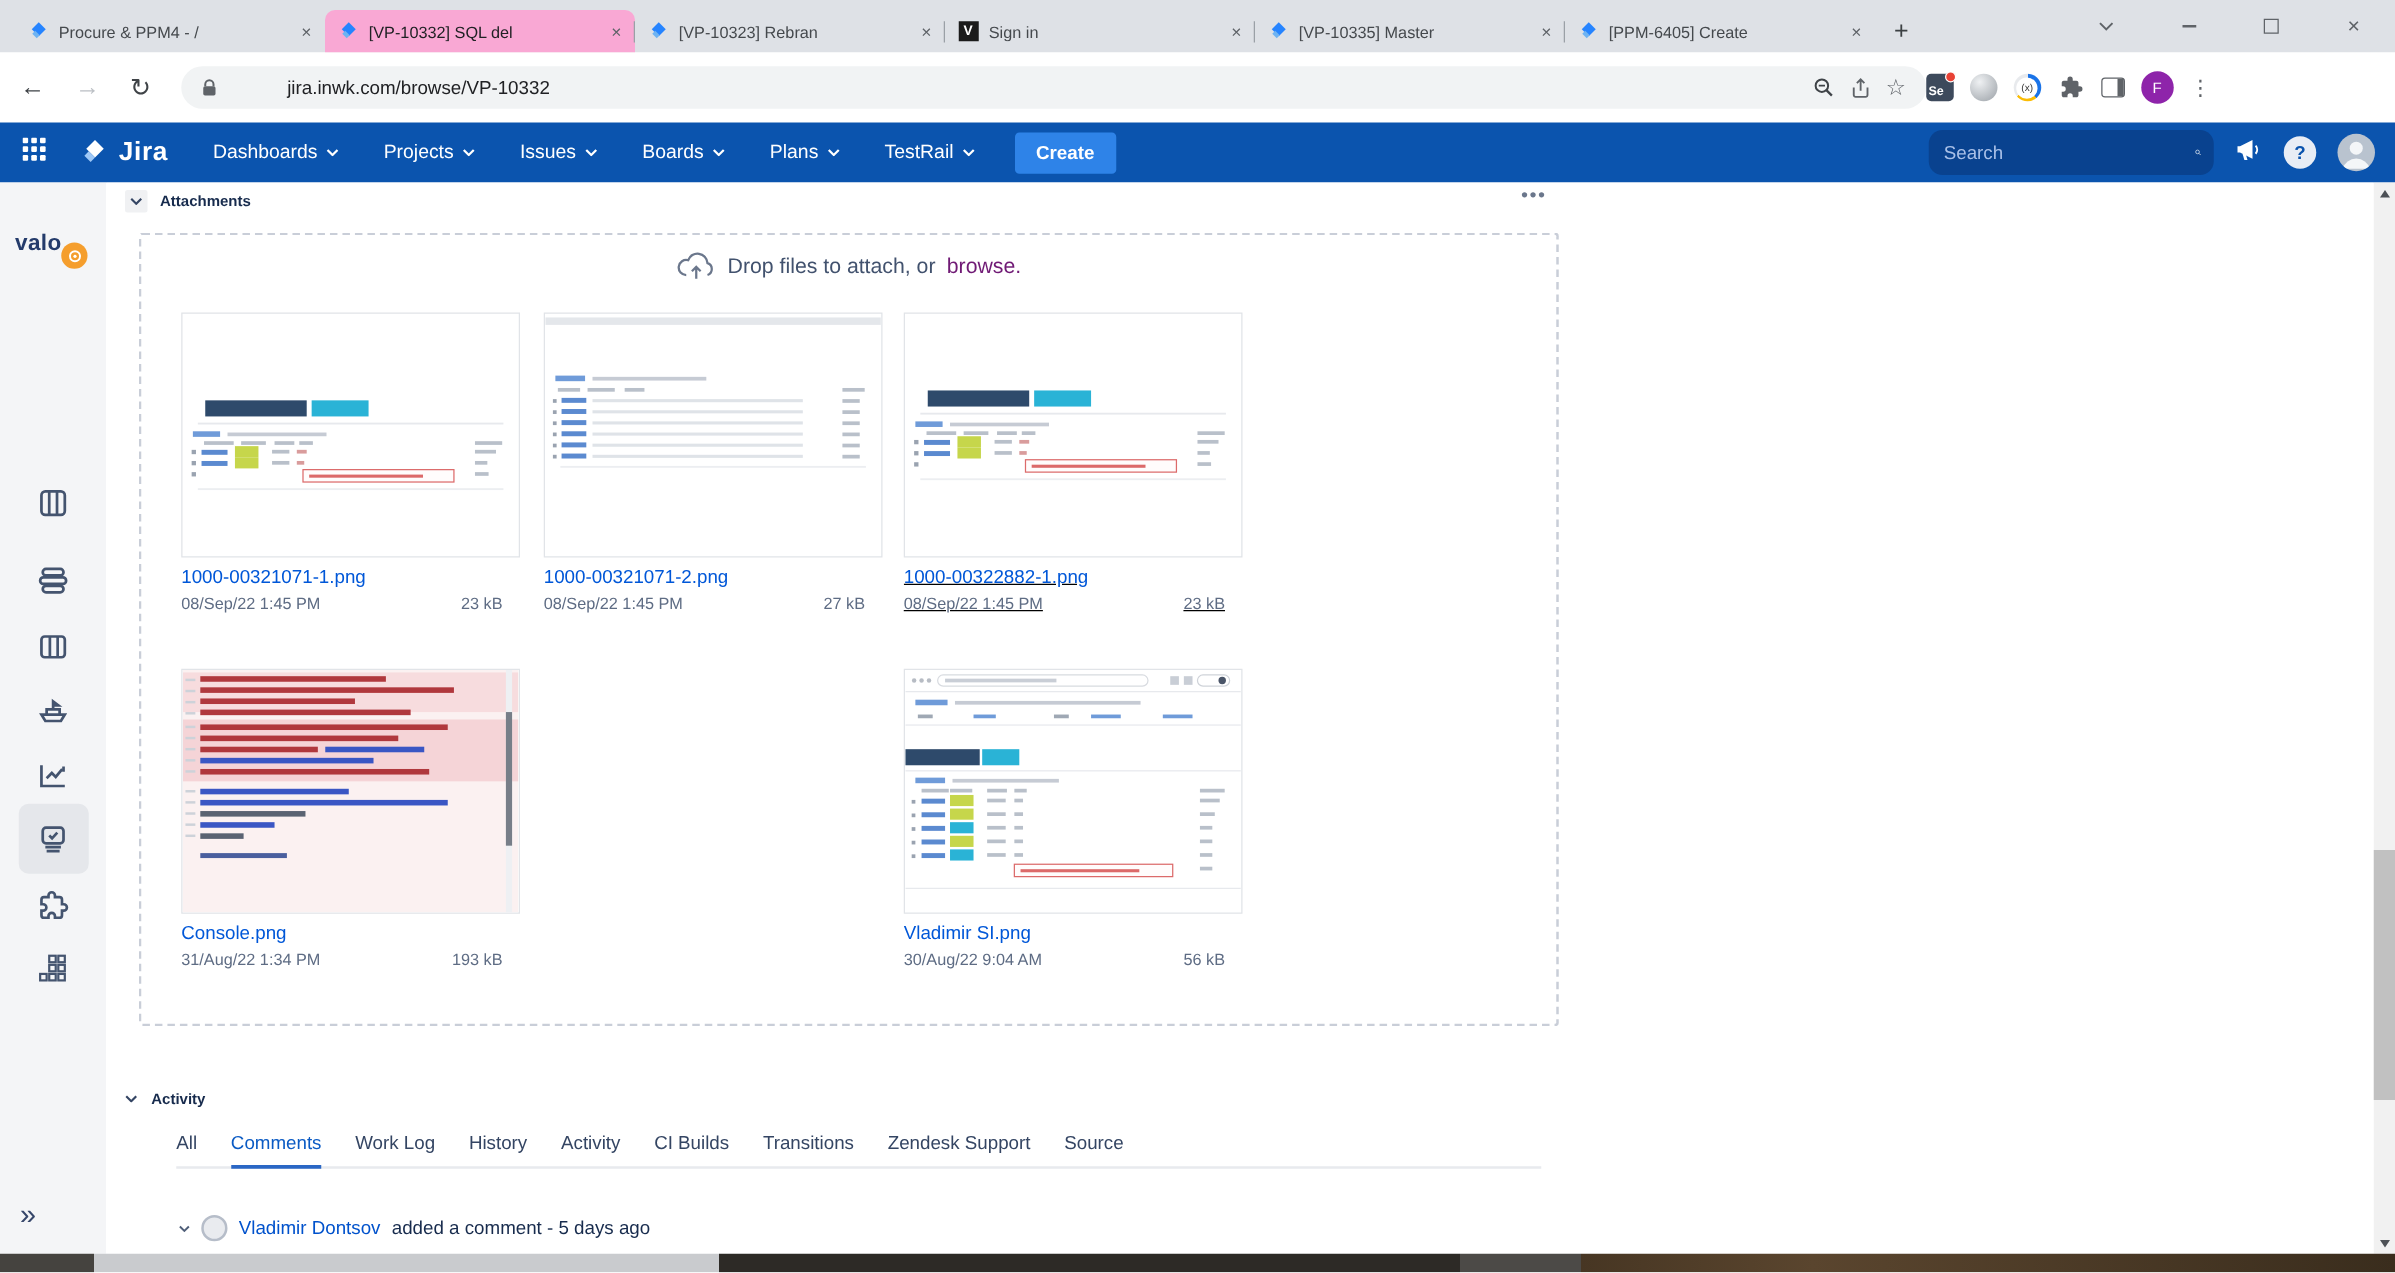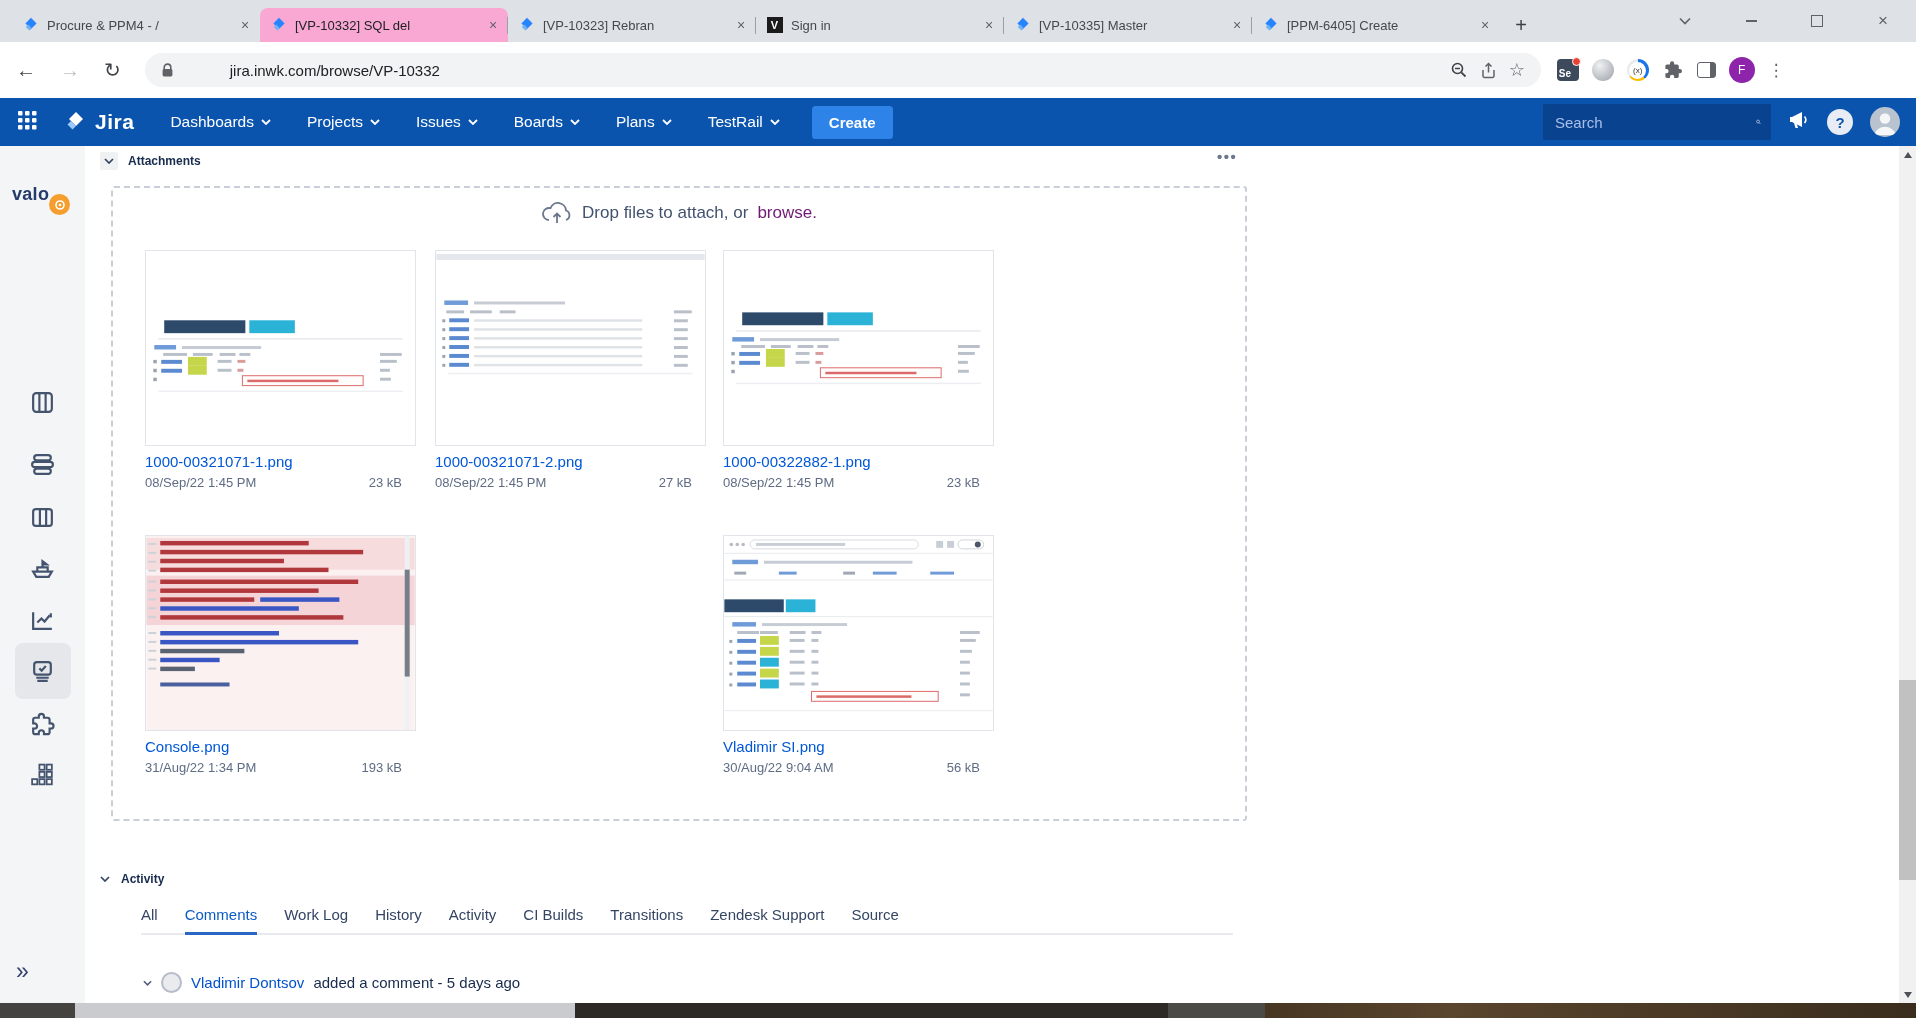--- a/index.html
+++ b/index.html
@@ -23,40 +23,40 @@
 
   
   #toolbar{position:absolute;left:0;top:42px;width:100%;height:56px;background:#fff;display:flex;align-items:center;box-sizing:border-box;padding-left:16px;}
   .navbtn{font-size:20px;color:#3f4347;margin-right:24px;}
   .navbtn.disabled{color:#bdc1c6;}
   #omnibox{width:1396px;height:34px;border-radius:17px;background:#f1f3f4;display:flex;align-items:center;padding:0 16px;box-sizing:border-box;gap:12px;}
   #urltext{font-size:15px;color:#202124;flex:none;padding-left:44px;}
   #omnispacer{flex:1;}
   .omniicon{flex:none;display:flex;align-items:center;}
   .star{font-size:18px;color:#5f6368;}
-  #extrow{display:flex;align-items:center;gap:13px;margin-left:16px;}
+  #extrow{display:flex;align-items:center;gap:13px;}
   .sebadge{width:22px;height:22px;border-radius:4px;background:#3d4a5c;color:#fff;font-size:10px;font-weight:bold;display:flex;align-items:flex-end;justify-content:flex-start;padding:2px;box-sizing:border-box;position:relative;}
   .sebadge::after{content:'';position:absolute;right:-2px;top:-2px;width:7px;height:7px;border-radius:50%;background:#e94235;border:1px solid #fff;}
   .sphere{width:22px;height:22px;border-radius:50%;background:radial-gradient(circle at 35% 30%,#eff1f3,#9aa0a6);}
   .xcirc{width:22px;height:22px;border-radius:50%;background:conic-gradient(#1a73e8 0 140deg,#fbbc04 140deg 230deg,#e8eaed 230deg 360deg);position:relative;display:flex;align-items:center;justify-content:center;}
   .xcirc::before{content:'';position:absolute;inset:2.5px;border-radius:50%;background:#fff;}
   .xcirc span{position:relative;font-size:8px;color:#333;}
   .sidepanel{width:17px;height:14px;border:1.8px solid #5f6368;border-radius:3px;position:relative;}
   .sidepanel::after{content:'';position:absolute;right:0;top:0;bottom:0;width:5px;background:#5f6368;}
   .chravatar{width:26px;height:26px;border-radius:50%;background:#8e24aa;color:#fff;font-size:12px;display:flex;align-items:center;justify-content:center;}
   .kebab{font-size:17px;color:#5f6368;letter-spacing:0;}
 
   
   #jiranav{position:absolute;left:0;top:98px;width:100%;height:48px;background:#0b54ae;display:flex;align-items:center;color:#fff;box-sizing:border-box;padding:0 16px 0 18px;}
   #jiralogo{display:flex;align-items:center;gap:8px;margin-left:26px;}
   #jiralogo .wordmark{font-size:21px;font-weight:bold;letter-spacing:.5px;}
   .navmenu{display:flex;align-items:center;gap:7px;font-size:15.5px;margin-left:36px;}
   #createbtn{margin-left:32px;background:#2e83e8;border-radius:3.5px;padding:8px 17px;font-size:15px;font-weight:bold;}
   #navright{margin-left:auto;display:flex;align-items:center;gap:17px;}
-  #navsearch{width:228px;height:36px;background:#09428f;border-radius:1px;display:flex;align-items:center;padding:0 10px;box-sizing:border-box;}
+  #navsearch{width:228px;height:36px;background:#09428f;border-radius:11px;display:flex;align-items:center;padding:0 10px;box-sizing:border-box;}
   #navsearch input{flex:1;background:transparent;border:none;outline:none;color:#fff;font-size:15px;font-family:"Liberation Sans",sans-serif;}
   #navsearch input::placeholder{color:#a9c0e8;}
   .helpcirc{width:26px;height:26px;border-radius:50%;background:#e8edf5;color:#0b54ae;font-weight:bold;font-size:15px;display:flex;align-items:center;justify-content:center;}
   .useravatar{width:30px;height:30px;border-radius:50%;background:#b9c3cf;display:flex;align-items:center;justify-content:center;overflow:hidden;}
 
   
   #sidebar{position:absolute;left:0;top:146px;width:85px;bottom:15px;background:#f4f5f7;}
   #valologo{position:absolute;left:12px;top:38px;width:60px;}
   #valologo .valotext{font-size:18px;font-weight:bold;color:#243b6b;letter-spacing:.3px;}
   #valologo .valobadge{position:absolute;left:37px;top:10px;width:21px;height:21px;border-radius:50%;background:#f59e2d;display:flex;align-items:center;justify-content:center;}
@@ -72,21 +72,21 @@
   #attachopts{position:absolute;left:1132px;top:2px;color:#6b778c;font-size:15px;font-weight:bold;letter-spacing:1.5px;}
   #dropzone{position:absolute;left:26px;top:40px;width:1136px;height:635px;border:2px dashed #c9ced8;border-radius:3px;box-sizing:border-box;background:#fff;}
   #drophint{position:absolute;left:0;top:13px;width:100%;display:flex;align-items:center;justify-content:center;gap:9px;font-size:17px;color:#42526e;}
   #drophint .browse{color:#701a75;}
   .card{position:absolute;width:271px;}
   .cardimg{width:271px;height:196px;border:1px solid #e1e4e8;box-sizing:border-box;background:#fff;overflow:hidden;}
   .scene{display:block;width:269px;height:194px;}
   .cardname{margin-top:7px;font-size:15px;color:#0057d8;white-space:nowrap;overflow:hidden;}
   .cardname.fade{-webkit-mask-image:linear-gradient(90deg,#000 72%,transparent 97%);mask-image:linear-gradient(90deg,#000 72%,transparent 97%);}
   .cardmeta{margin-top:5px;font-size:13px;color:#5e6c84;display:flex;justify-content:space-between;padding-right:14px;}
-  .c0{left:32px;top:62px;} .c1{left:322px;top:62px;} .c2{left:610px;top:62px;}
+  .c0{left:32px;top:62px;} .c1{left:322px;top:62px;} .c2{left:610px;top:62px;text-decoration:underline;}
   .c3{left:32px;top:347px;} .c4{left:322px;top:347px;} .c5{left:610px;top:347px;}
 
   #activityhdr{position:absolute;left:15px;top:726px;display:flex;align-items:center;gap:11px;}
   #acttabs{position:absolute;left:56px;top:760px;width:1092px;display:flex;gap:27px;font-size:15px;color:#344563;border-bottom:2px solid #e8eaee;padding-bottom:10px;}
   .acttab{white-space:nowrap;}
   .acttab.active{color:#0b5bc4;position:relative;}
   .acttab.active::after{content:'';position:absolute;left:0;right:0;bottom:-12px;height:3px;background:#2a67c5;}
   #commentrow{position:absolute;left:58px;top:826px;display:flex;align-items:center;gap:9px;font-size:15px;color:#172b4d;}
   #commentrow .author{color:#0052cc;}
   .commavatar{width:21px;height:21px;border-radius:50%;background:#e9ebef;border:2.5px solid #b6bdc9;box-sizing:border-box;}

